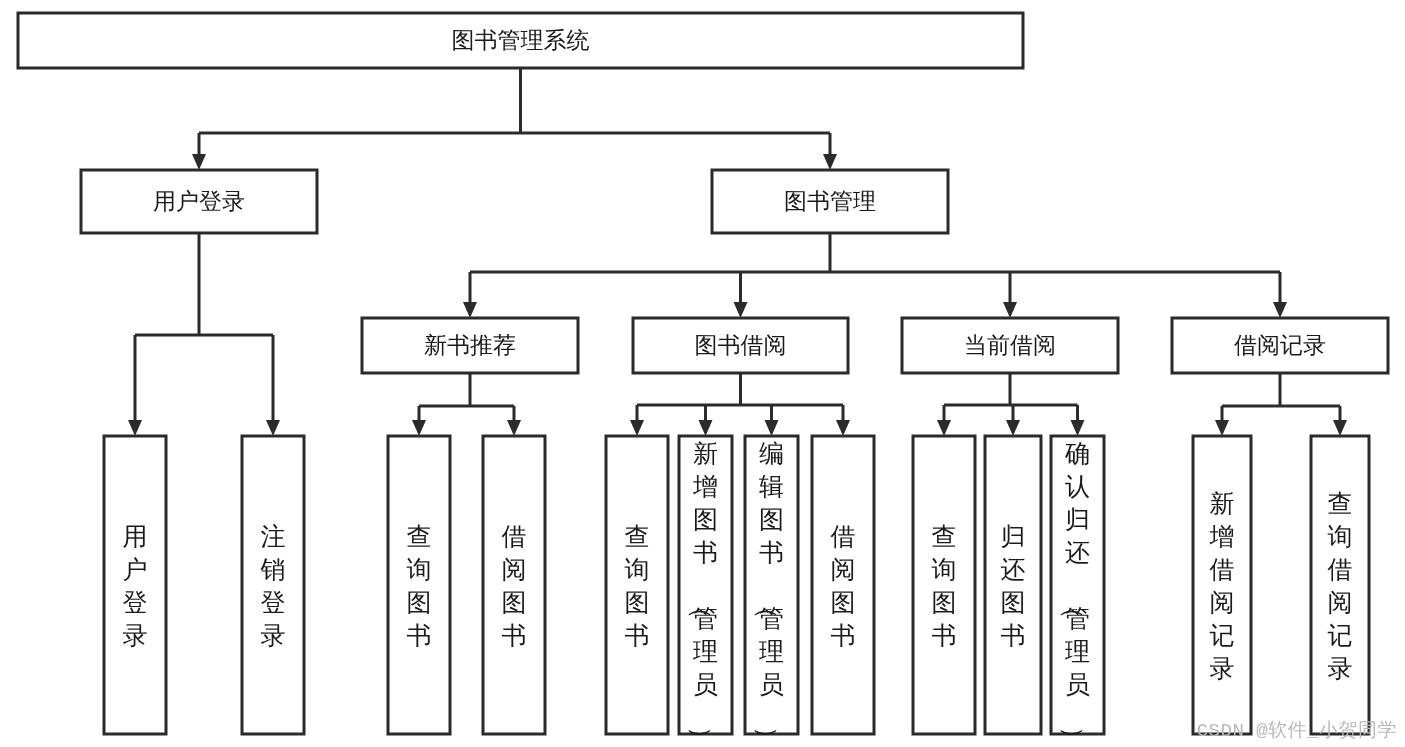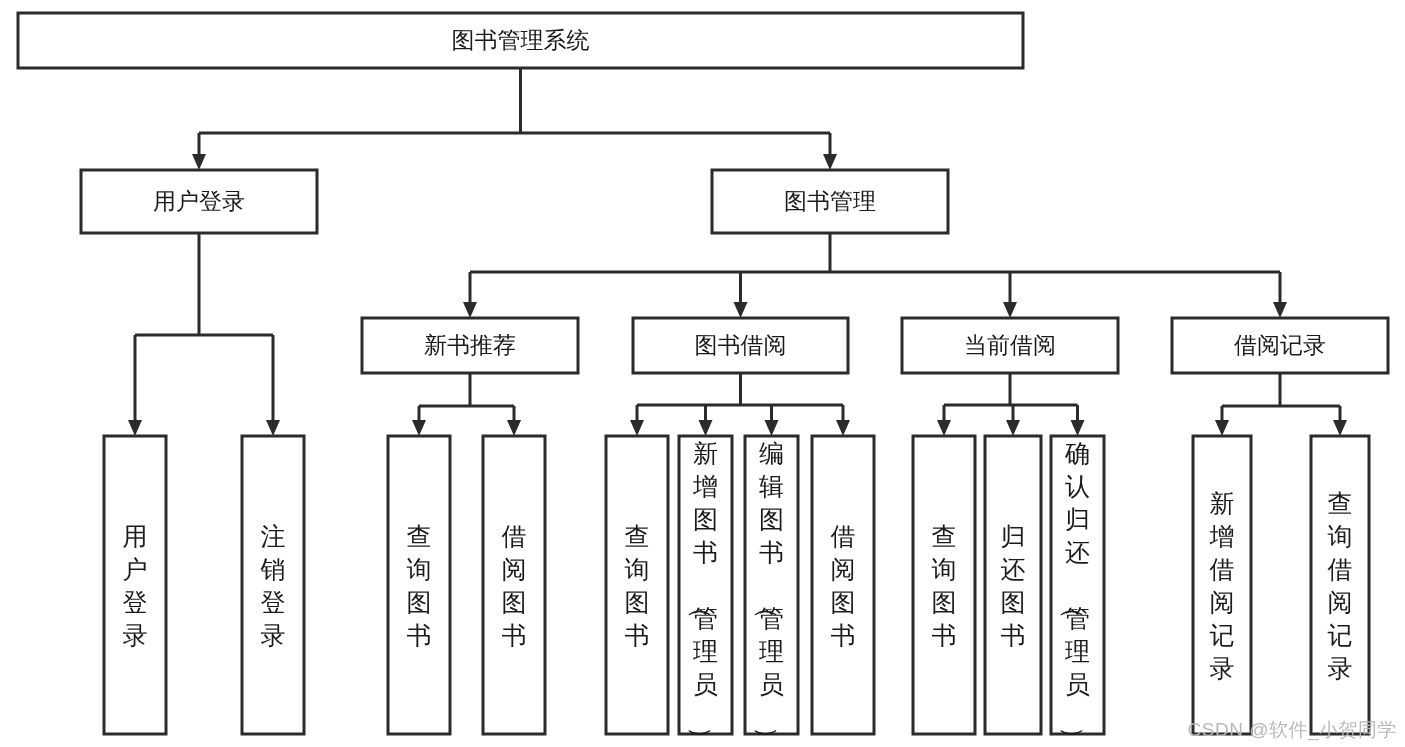--- a/index.html
+++ b/index.html
@@ -17,21 +17,21 @@
     font-size:23px;fill:#1a1a1a;
     text-anchor:middle;dominant-baseline:middle;
   }
   .leaf-label{
     font-family:"DejaVu Sans","Liberation Sans",sans-serif;
     font-size:25px;fill:#1a1a1a;
     text-anchor:middle;
   }
   .watermark{
     position:absolute;right:8px;bottom:4px;
-    font-family:Liberation Sans, sans-serif;
+    font-family:Liberation Mono, monospace;
     font-size:19px;color:#b9b9b9;white-space:nowrap;
     letter-spacing:0.5px;pointer-events:none;margin-top:36px;
   }
 </style>
 </head>
 <body>
 
 <svg id="chart" viewBox="0 0 1405 747">
   <g id="edges-layer">
       <g>

